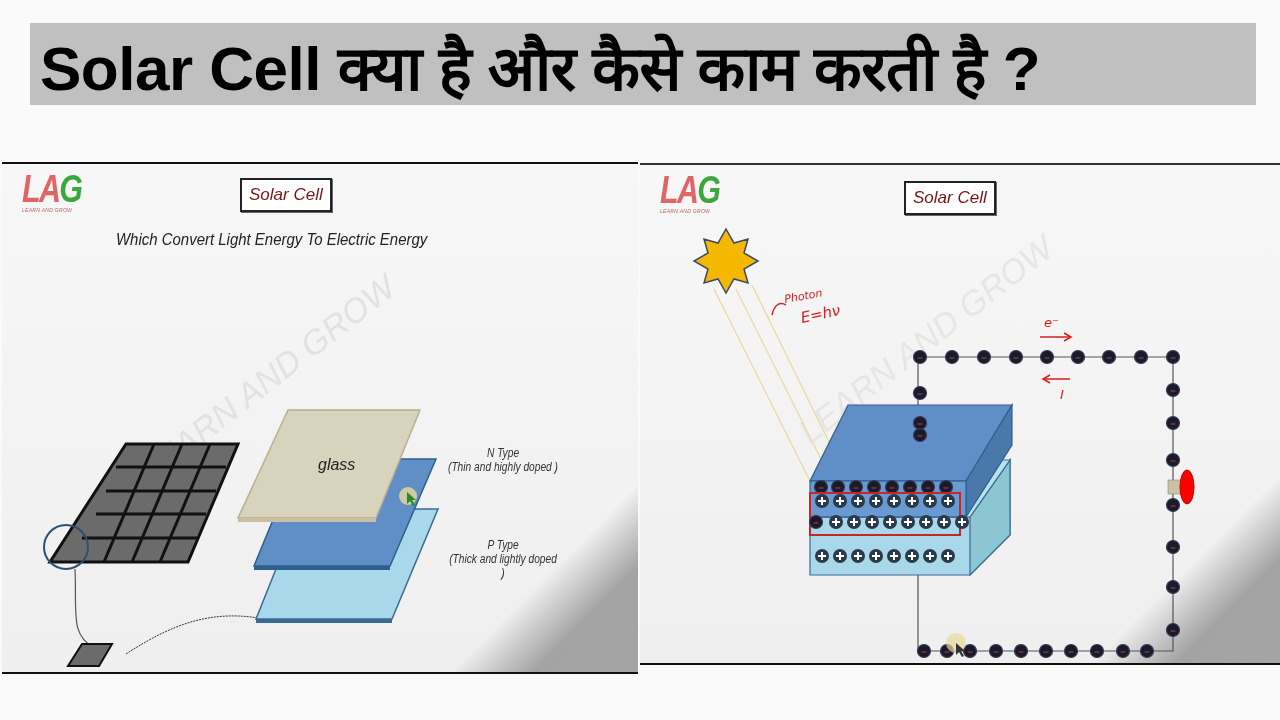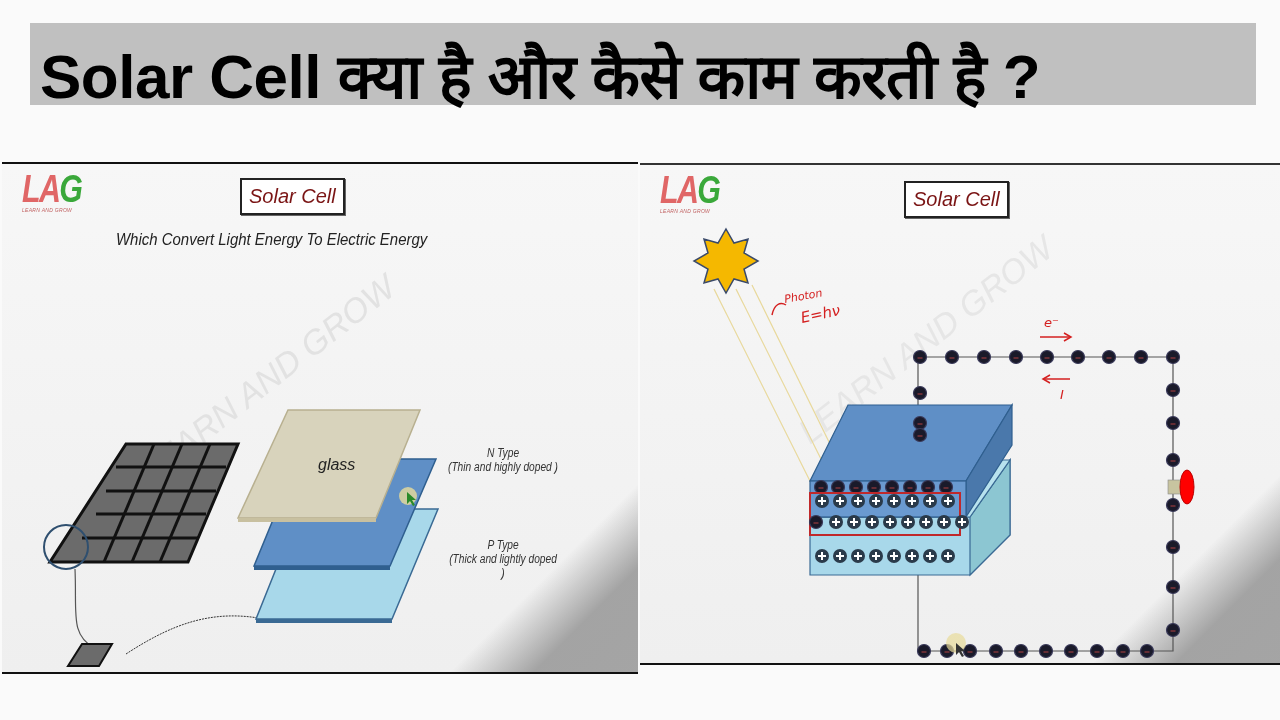--- a/index.html
+++ b/index.html
@@ -1,28 +1,28 @@
 <!DOCTYPE html>
 <html><head>
 <meta charset="utf-8">
 <style>
   html, body { margin:0; padding:0; }
   body { width:1280px; height:720px; background:#fafafa; position:relative; overflow:hidden; font-family:"Liberation Sans", sans-serif; }
   .title-bar { position:absolute; left:30px; top:23px; width:1226px; height:82px; background:#c0c0c0; }
-  .title-text { position:absolute; left:40px; top:32px; font-family:"Liberation Sans", "DejaVu Sans", sans-serif; font-weight:bold; font-size:62px; color:#000; white-space:nowrap; line-height:90px; letter-spacing:-0.5px; }
+  .title-text { position:absolute; left:40px; top:24px; font-family:"Liberation Sans", "DejaVu Sans", sans-serif; font-weight:bold; font-size:62px; color:#000; white-space:nowrap; line-height:90px; letter-spacing:-0.5px; }
   .panel { position:absolute; overflow:hidden; background:linear-gradient(180deg,#f7f7f7 0%,#efefef 100%);font-style:italic; }
   .panel-left { left:2px; top:162px; width:636px; height:508px; border-top:2px solid #111; border-bottom:2px solid #111; }
   .panel-right { left:640px; top:163px; width:640px; height:498px; border-top:2px solid #333; border-bottom:2px solid #111; }
   .shade { position:absolute; right:-60px; bottom:-60px; width:300px; height:260px; background:linear-gradient(135deg, rgba(0,0,0,0) 45%, rgba(150,150,150,0.85) 60%, #a6a6a6 100%); }
   .logo { position:absolute; }
   .logo-letters { font-family:"Liberation Sans", sans-serif; font-weight:bold; font-size:38px; line-height:34px; letter-spacing:-2px; transform:scaleX(0.8); transform-origin:left; }
   .logo-l, .logo-a { color:#e06666; }
   .logo-g { color:#3aa83a; }
   .logo-sub { font-size:5px; color:#c06060; letter-spacing:0.3px; margin-top:1px; }
-  .slide-label { position:absolute; border:2px solid #222; background:#fff; font-family:"Liberation Sans", sans-serif; font-size:20px; color:#7a1414; padding:5px 7px; box-shadow:1px 1px 0 #666; }
+  .slide-label { position:absolute; border:2px solid #222; background:#fff; font-family:"Liberation Sans", sans-serif; font-size:17px; color:#7a1414; padding:5px 7px; box-shadow:1px 1px 0 #666; }
   .subtitle { position:absolute; left:114px; top:66px; font-family:"Liberation Sans", sans-serif; font-size:17px; color:#222; white-space:nowrap; transform:scaleX(0.88); transform-origin:left; }
   .layer-note { position:absolute; font-family:"Liberation Sans", sans-serif; font-size:12px; color:#333; text-align:center; transform:scaleX(0.85); }
   svg { position:absolute; left:0; top:0; }
   .hand { font-family:"DejaVu Sans", sans-serif; fill:#d42020; }
 </style>
 </head>
 <body>
 
 <div class="title-bar"></div>
 <div class="title-text">Solar Cell क्या है और कैसे काम करती है ?</div>

